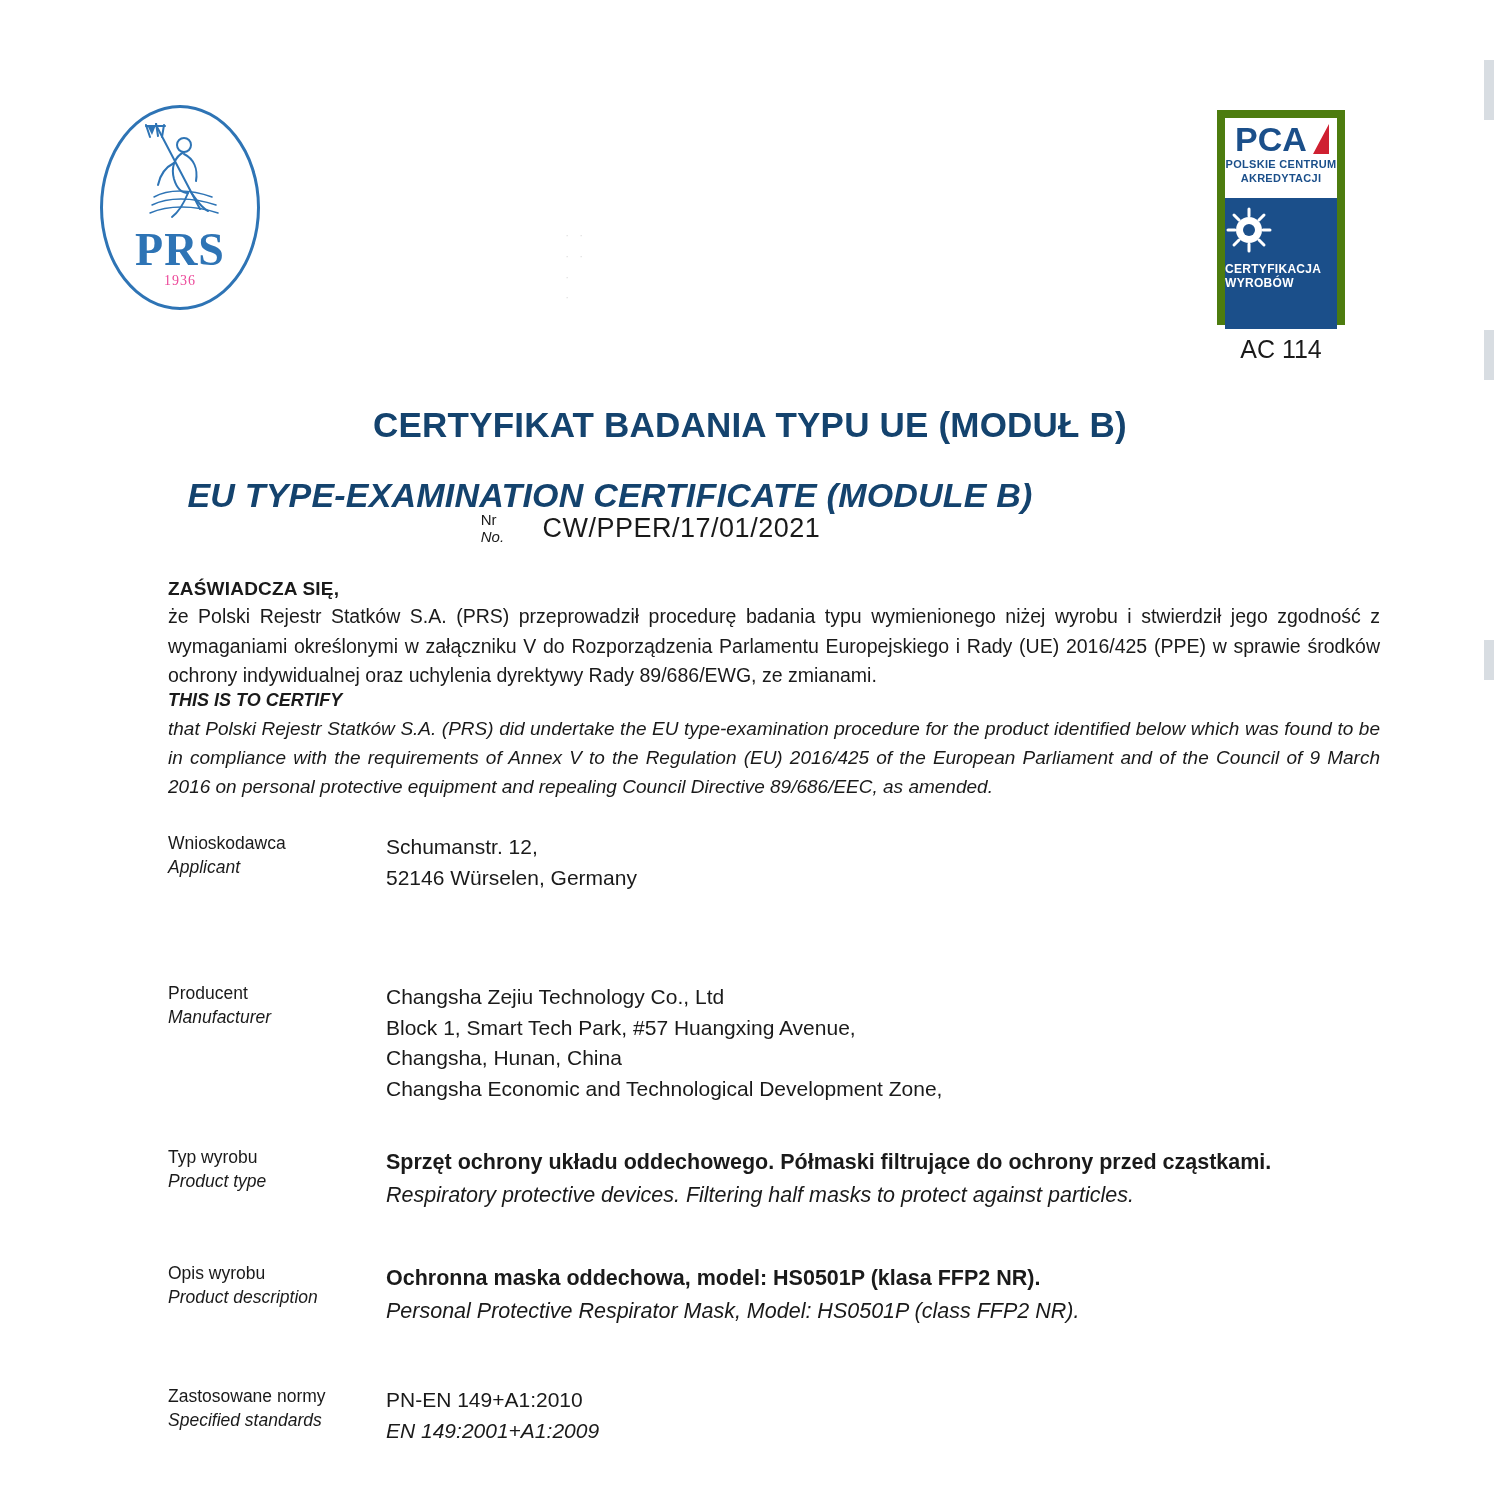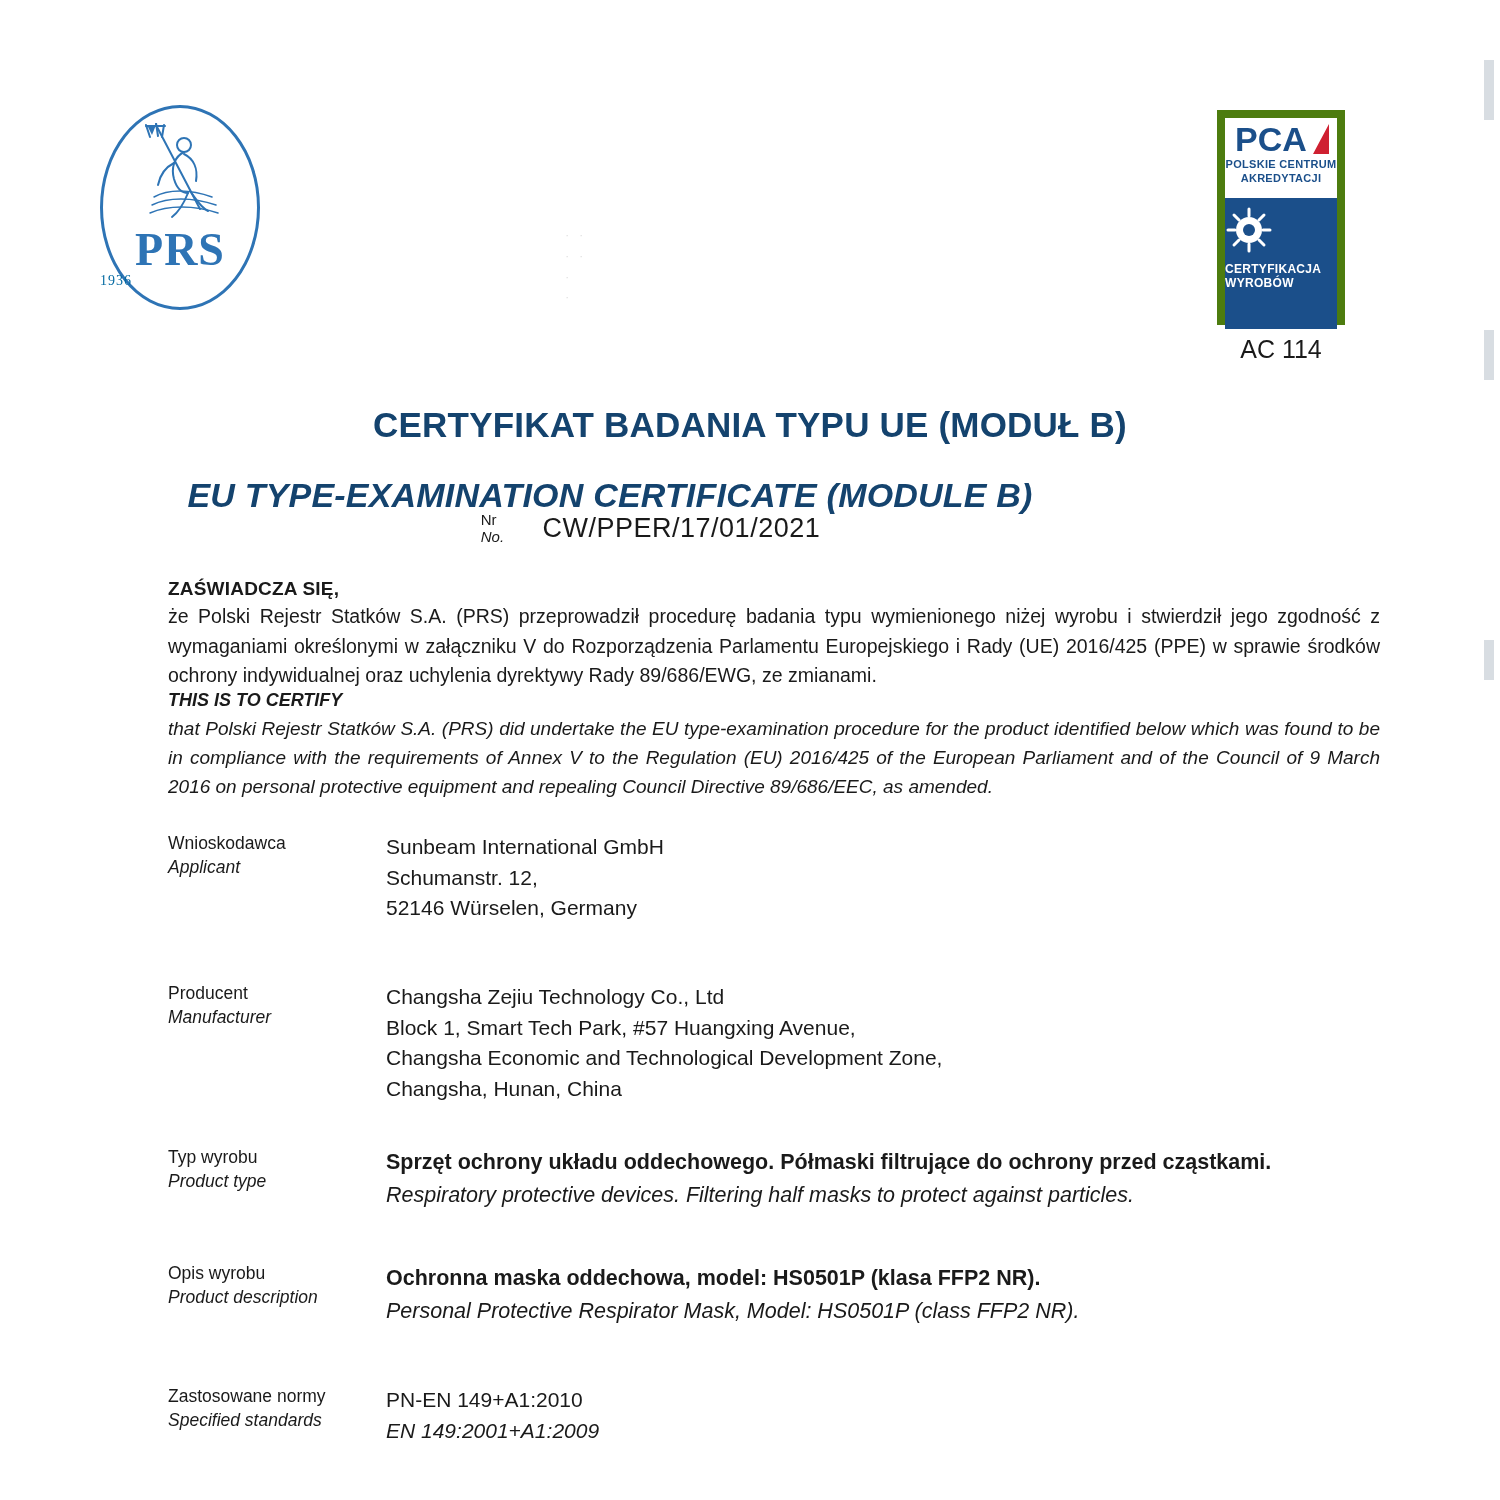--- a/index.html
+++ b/index.html
@@ -58,24 +58,24 @@
     font-size: 46px;
     font-weight: bold;
     color: #2e74b5;
     letter-spacing: 1px;
   }
   .prs-year {
     position: absolute;
     left: 0;
     top: 168px;
     width: 160px;
-    text-align: left;
+    text-align: center;
     font-family: "Liberation Serif", serif;
     font-size: 14px;
-    color: #0369a1;
+    color: #ec4899;
     letter-spacing: 1px;
   }
 
   .pca-logo {
     position: absolute;
     right: 155px;
     top: 110px;
     width: 128px;
     height: 215px;
     border: 8px solid #4d7c0f;
@@ -372,36 +372,35 @@
   <div class="body-block lead-pl-text">że Polski Rejestr Statków S.A. (PRS) przeprowadził procedurę badania typu wymienionego niżej wyrobu i stwierdził jego zgodność z wymaganiami określonymi w załączniku V do Rozporządzenia Parlamentu Europejskiego i Rady (UE) 2016/425 (PPE) w sprawie środków ochrony indywidualnej oraz uchylenia dyrektywy Rady 89/686/EWG, ze zmianami.</div>
   <div class="body-block lead-en-head">THIS IS TO CERTIFY</div>
   <div class="body-block lead-en-text">that Polski Rejestr Statków S.A. (PRS) did undertake the EU type-examination procedure for the product identified below which was found to be in compliance with the requirements of Annex V to the Regulation (EU) 2016/425 of the European Parliament and of the Council of 9 March 2016 on personal protective equipment and repealing Council Directive 89/686/EEC, as amended.</div>
 
   <div class="row row-applicant">
     <div class="label">
       <span>Wnioskodawca</span><br>
       <span class="it">Applicant</span>
     </div>
     <div class="value">
-      <div>Sunbeam International GmbH</div>
       <div>Schumanstr. 12,</div>
       <div>52146 Würselen, Germany</div>
     </div>
   </div>
 
   <div class="row row-manufacturer">
     <div class="label">
       <span>Producent</span><br>
       <span class="it">Manufacturer</span>
     </div>
     <div class="value">
       <div>Changsha Zejiu Technology Co., Ltd</div>
       <div>Block 1, Smart Tech Park, #57 Huangxing Avenue,</div>
+      <div>Changsha, Hunan, China</div>
       <div>Changsha Economic and Technological Development Zone,</div>
-      <div>Changsha, Hunan, China</div>
     </div>
   </div>
 
   <div class="row row-producttype">
     <div class="label">
       <span>Typ wyrobu</span><br>
       <span class="it">Product type</span>
     </div>
     <div class="value">
       <div class="bold">Sprzęt ochrony układu oddechowego. Półmaski filtrujące do ochrony przed cząstkami.</div>

